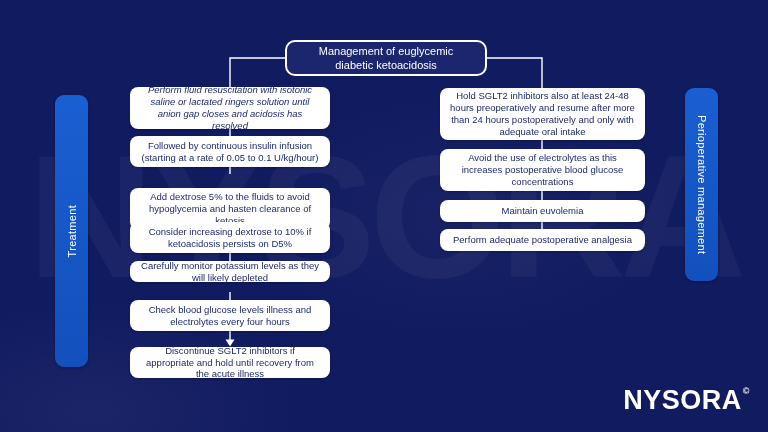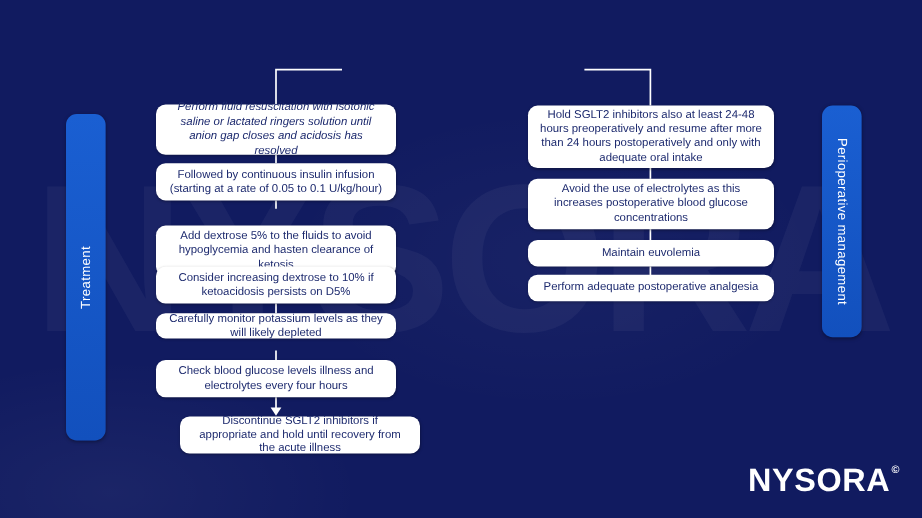--- a/index.html
+++ b/index.html
@@ -72,37 +72,38 @@
     <line x1="230" y1="292" x2="230" y2="300"></line>
     <line x1="230" y1="331" x2="230" y2="341"></line>
     <polygon points="225.5,339.5 234.5,339.5 230,346.5"></polygon>
 
     <line x1="542" y1="140" x2="542" y2="149"></line>
     <line x1="542" y1="191" x2="542" y2="200"></line>
     <line x1="542" y1="222" x2="542" y2="232"></line>
     <polygon points="537.5,230.5 546.5,230.5 542,237.5"></polygon>
   </svg>
 
+  <div class="title-box">Management of euglycemic diabetic ketoacidosis</div>
 
   <div class="vtab left" style="left:55px;top:95px;height:272px;">
     <span class="vtext">Treatment</span>
   </div>
 
   <div class="vtab right" style="left:685px;top:88px;height:193px;">
     <span class="vtext">Perioperative management</span>
   </div>
 
   <div class="col-left">
     <div class="node" style="top:87px;height:42px;font-style:italic;">Perform fluid resuscitation with isotonic saline or lactated ringers solution until anion gap closes and acidosis has resolved</div>
     <div class="node" style="top:136px;height:31px;">Followed by continuous insulin infusion (starting at a rate of 0.05 to 0.1 U/kg/hour)</div>
     <div class="node" style="top:174px;height:42px;margin-top:14px;">Add dextrose 5% to the fluids to avoid hypoglycemia and hasten clearance of ketosis</div>
     <div class="node" style="top:222px;height:31px;">Consider increasing dextrose to 10% if ketoacidosis persists on D5%</div>
     <div class="node" style="top:261px;height:21px;">Carefully monitor potassium levels as they will likely depleted</div>
     <div class="node" style="top:300px;height:31px;">Check blood glucose levels illness and electrolytes every four hours</div>
-    <div class="node" style="top:347px;height:31px;margin-left:20px;">Discontinue SGLT2 inhibitors if appropriate and hold until recovery from the acute illness</div>
+    <div class="node" style="top:347px;height:31px;">Discontinue SGLT2 inhibitors if appropriate and hold until recovery from the acute illness</div>
   </div>
 
   <div class="col-right">
     <div class="node" style="top:88px;height:52px;">Hold SGLT2 inhibitors also at least 24-48 hours preoperatively and resume after more than 24 hours postoperatively and only with adequate oral intake</div>
     <div class="node" style="top:149px;height:42px;">Avoid the use of electrolytes as this increases postoperative blood glucose concentrations</div>
     <div class="node" style="top:200px;height:22px;">Maintain euvolemia</div>
     <div class="node" style="top:229px;height:22px;">Perform adequate postoperative analgesia</div>
   </div>
 
   <div class="logo">

